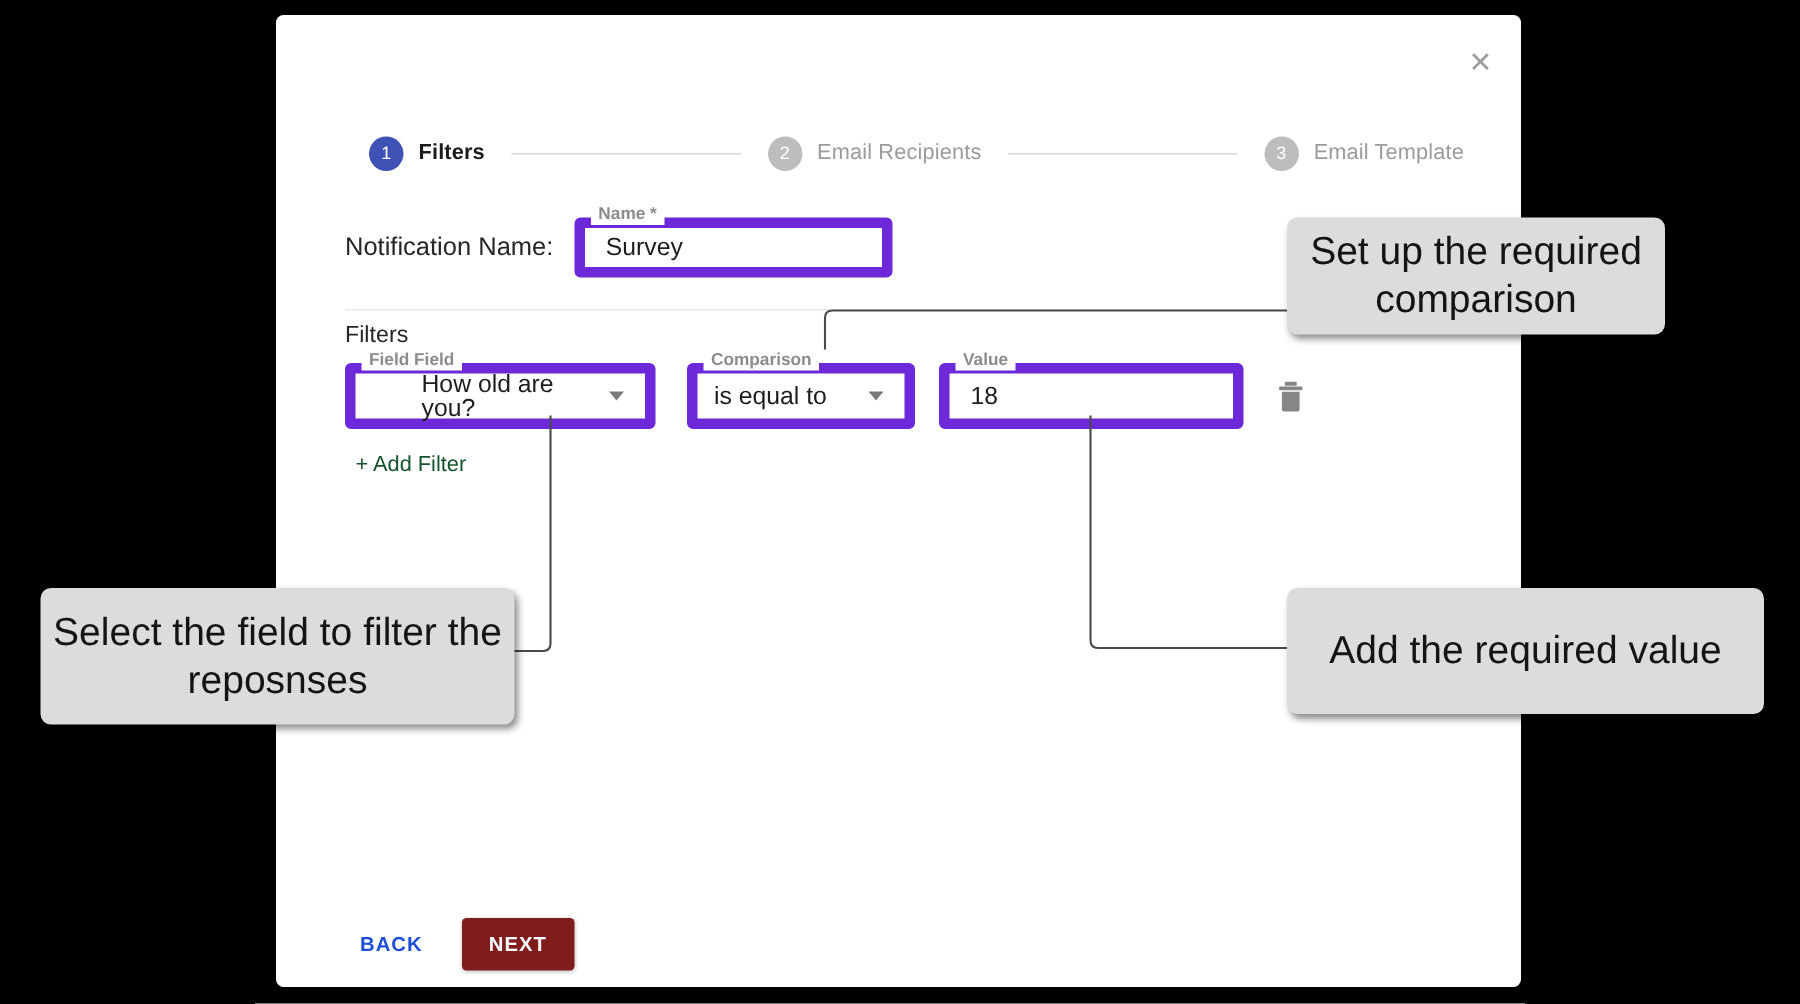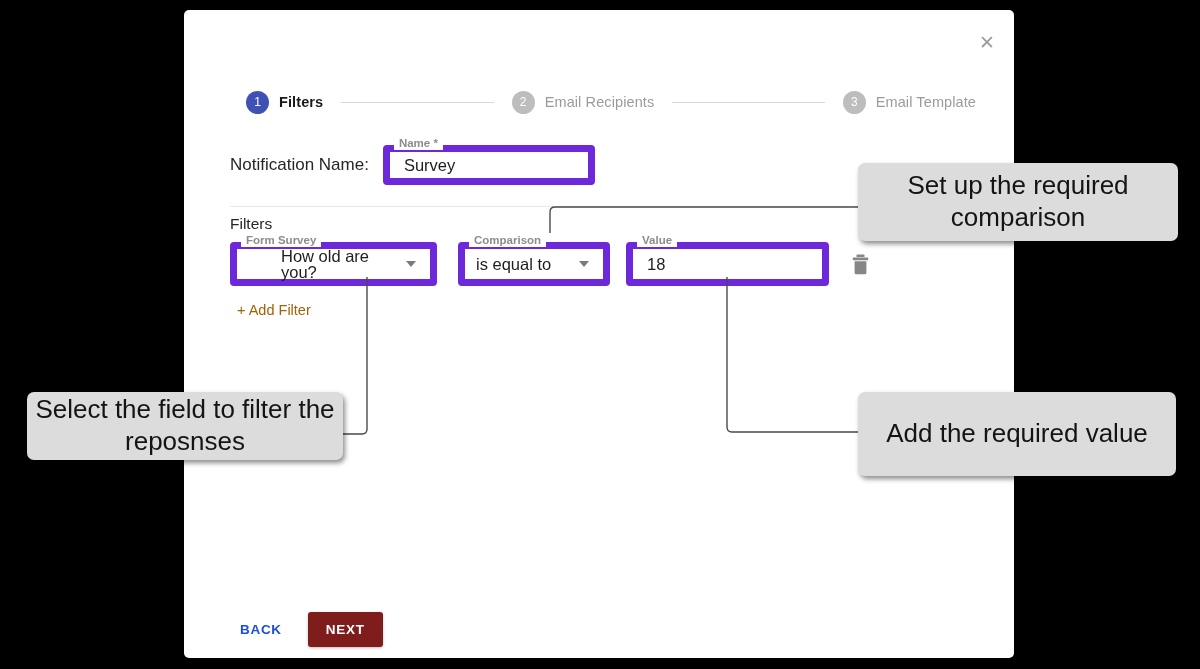--- a/index.html
+++ b/index.html
@@ -84,21 +84,21 @@
   #field-form{position:absolute;left:0;top:0;}
   #field-comparison{position:absolute;left:228px;top:0;}
   #field-value{position:absolute;left:396px;top:0;}
   .trash-btn{
     position:absolute;left:616px;top:8px;width:28px;height:28px;
     display:flex;align-items:center;justify-content:center;
     background:transparent;border:none;padding:0;cursor:pointer;
   }
   .add-filter{
     position:absolute;left:53px;top:292px;
-    color:#a16207;font-size:14.5px;cursor:pointer;
+    color:#14532d;font-size:14.5px;cursor:pointer;
   }
 
   
   .footer{position:absolute;left:46px;top:602px;display:flex;align-items:center;}
   .btn-back{
     background:transparent;border:none;padding:8px 10px;
     color:#1d4ed8;font-size:13.5px;font-weight:bold;letter-spacing:.7px;
     font-family:"Liberation Sans", sans-serif;cursor:default;
   }
   .btn-next{
@@ -110,22 +110,22 @@
   }
 
   
   .callout{
     position:absolute;background:#dcdcdc;border-radius:7px;
     color:#141414;text-align:center;
     display:flex;align-items:center;justify-content:center;
     box-shadow:2px 3px 5px rgba(0,0,0,.45);
     line-height:1.22;
   }
-  #callout-comparison{left:858px;top:163px;width:320px;height:78px;font-size:26px;}
-  #callout-field{left:27px;top:392px;width:316px;height:68px;font-size:26px;}
+  #callout-comparison{left:858px;top:145px;width:252px;height:78px;font-size:26px;}
+  #callout-field{left:27px;top:392px;width:316px;height:91px;font-size:26px;}
   #callout-value{left:858px;top:392px;width:318px;height:84px;font-size:26px;}
 
   .lines{position:absolute;inset:0;pointer-events:none;}
 </style>
 </head>
 <body>
 
 <div class="stage">
 
   <div class="dialog">
@@ -170,21 +170,21 @@
 
     <div class="filters-title">Filters</div>
 
     <div class="filter-row">
 
       <div class="mat-field" id="field-form">
         <div class="mat-box">
           <span class="mat-value">How old are you?</span>
           <span class="mat-arrow"></span>
         </div>
-        <span class="mat-legend">Form Survey</span>
+        <span class="mat-legend">Field Field</span>
       </div>
 
       <div class="mat-field" id="field-comparison">
         <div class="mat-box">
           <span class="mat-value">is equal to</span>
           <span class="mat-arrow"></span>
         </div>
         <span class="mat-legend">Comparison</span>
       </div>
 

